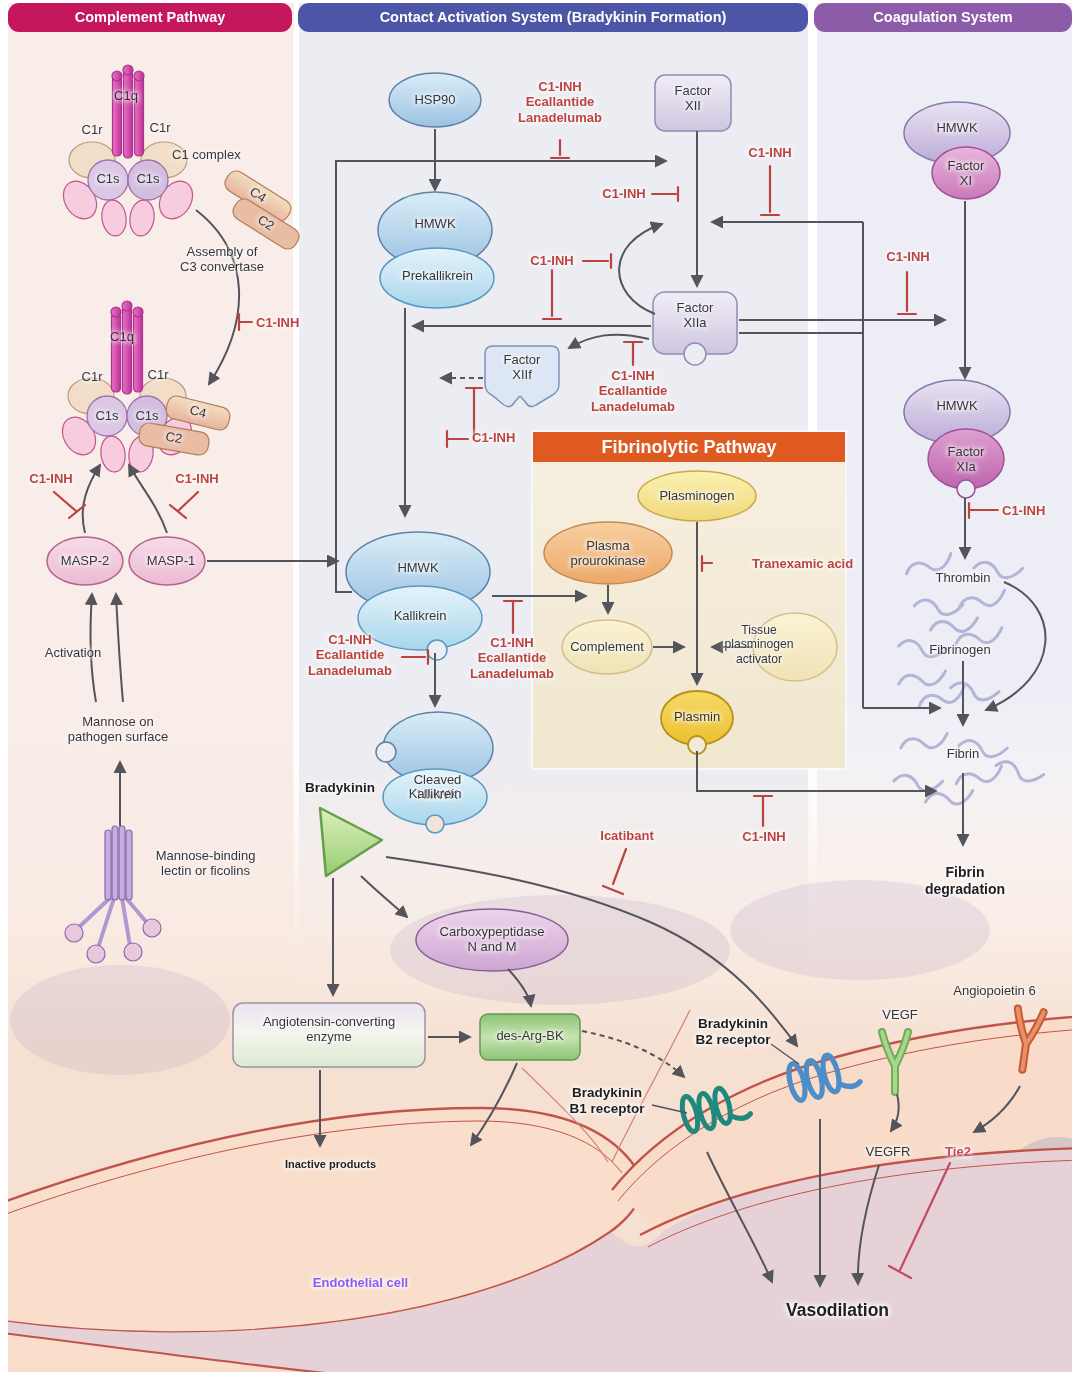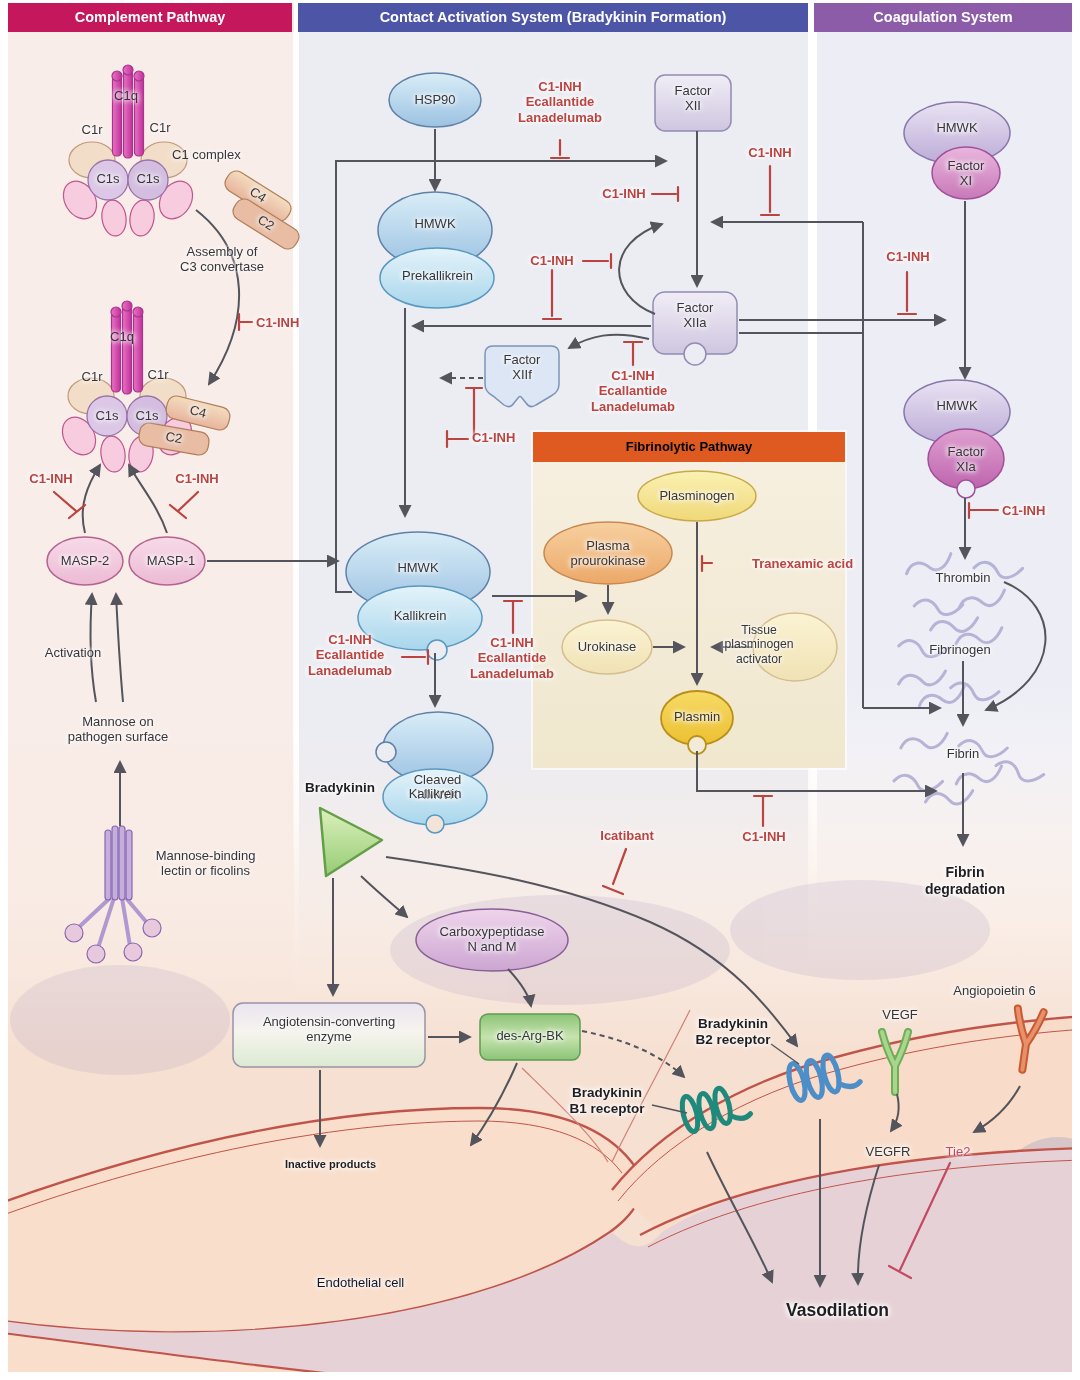--- a/index.html
+++ b/index.html
@@ -6,34 +6,34 @@
   #canvas{position:relative;width:1080px;height:1380px;background:#ffffff;overflow:hidden;}
   .col{position:absolute;top:3px;height:1369px;z-index:1;}
   #col-complement{left:8px;width:286px;background:linear-gradient(180deg,#F9EDE9 0%,#F9EDE9 58%,rgba(249,237,233,0) 74%);}
   #col-contact{left:299px;width:509px;background:linear-gradient(180deg,#ECEDF3 0%,#ECEDF3 56%,rgba(236,237,243,0) 72%);}
   #col-coag{left:817px;width:255px;background:linear-gradient(180deg,#EDEDF5 0%,#EDEDF5 50%,rgba(237,237,245,0) 68%);}
   #peach{position:absolute;left:8px;top:730px;width:1064px;height:642px;z-index:2;
     background:linear-gradient(180deg,rgba(246,226,214,0) 0%,rgba(246,226,214,.55) 180px,#F6E0D2 320px,#F6E0D2 100%);}
   .sep{position:absolute;top:32px;width:6px;height:850px;z-index:3;
     background:linear-gradient(180deg,rgba(255,255,255,.95) 0%,rgba(255,255,255,.9) 80%,rgba(255,255,255,0) 100%);}
   .hdr{position:absolute;top:3px;height:29px;line-height:29px;text-align:center;color:#fff;
-    font-weight:700;font-size:14.5px;z-index:6;}
+    font-weight:700;font-size:14.5px;z-index:6;border-radius:11px;}
   #fibbox{position:absolute;left:533px;top:432px;width:312px;height:336px;z-index:4;
     background:linear-gradient(180deg,#F7F0E1 0%,#F0E7CE 100%);box-shadow:0 0 0 2px rgba(255,255,255,.6);}
   #fibhdr{position:absolute;left:0;top:0;width:100%;height:30px;line-height:30px;background:#DF5A20;
-    color:#000000;font-weight:700;font-size:13px;text-align:center;}
+    color:#ffffff;font-weight:700;font-size:18px;text-align:center;}
   svg.overlay{position:absolute;left:0;top:0;z-index:5;}
   .lbl{position:absolute;z-index:6;font-size:13px;color:#36363A;text-align:center;white-space:pre-line;
     line-height:1.18;font-weight:500;text-shadow:0 0 5px #fff,0 0 5px #fff,0 0 8px rgba(255,255,255,.9);}
   .red{color:#BC4440;font-weight:700;}
   .b{font-weight:700;color:#1F1F23;}
   .left{text-align:left;}
   .sm{font-size:12.2px;}
-  .salmon{color:#0f172a;font-weight:400;}
-  .rose{color:#C54865;font-weight:400;}
+  .salmon{color:#8b5cf6;font-weight:700;}
+  .rose{color:#C54865;font-weight:700;}
   #frame{position:absolute;inset:0;border:8px solid #fff;border-top:3px solid #fff;z-index:9;pointer-events:none;}
 </style>
 </head>
 <body>
 
 <div id="canvas">
 
   <div class="col" id="col-complement"></div>
   <div class="col" id="col-contact"></div>
   <div class="col" id="col-coag"></div>
@@ -421,21 +421,21 @@
 Lanadelumab</span>
   <span class="lbl" style="left:395px;top:772px;width:85px">Cleaved
 HMWK</span>
   <span class="lbl" style="left:387px;top:786px;width:96px">Kallikrein</span>
   <span class="lbl b" style="left:278px;top:780px;width:124px;font-size:13.5px">Bradykinin</span>
 
   <span class="lbl" style="left:640px;top:488px;width:114px">Plasminogen</span>
   <span class="lbl" style="left:545px;top:538px;width:126px">Plasma
 prourokinase</span>
   <span class="lbl red left" style="left:752px;top:556px;width:125px">Tranexamic acid</span>
-  <span class="lbl" style="left:562px;top:639px;width:90px">Urokinase</span>
+  <span class="lbl" style="left:562px;top:639px;width:90px">Complement</span>
   <span class="lbl sm" style="left:716px;top:623px;width:86px">Tissue
 plasminogen
 activator</span>
   <span class="lbl" style="left:662px;top:709px;width:70px">Plasmin</span>
 
   <span class="lbl" style="left:917px;top:120px;width:80px">HMWK</span>
   <span class="lbl" style="left:931px;top:158px;width:70px">Factor
 XI</span>
   <span class="lbl red" style="left:879px;top:249px;width:58px">C1-INH</span>
   <span class="lbl" style="left:917px;top:398px;width:80px">HMWK</span>

